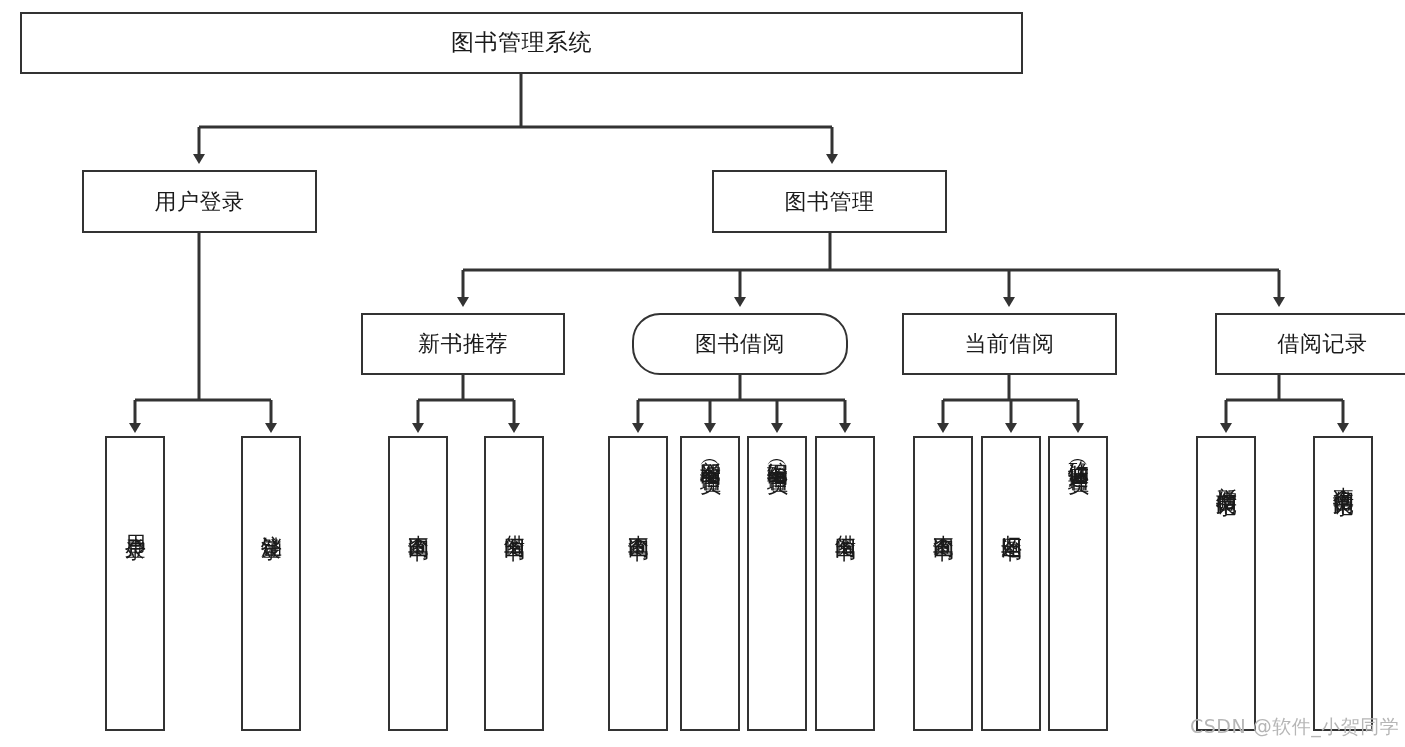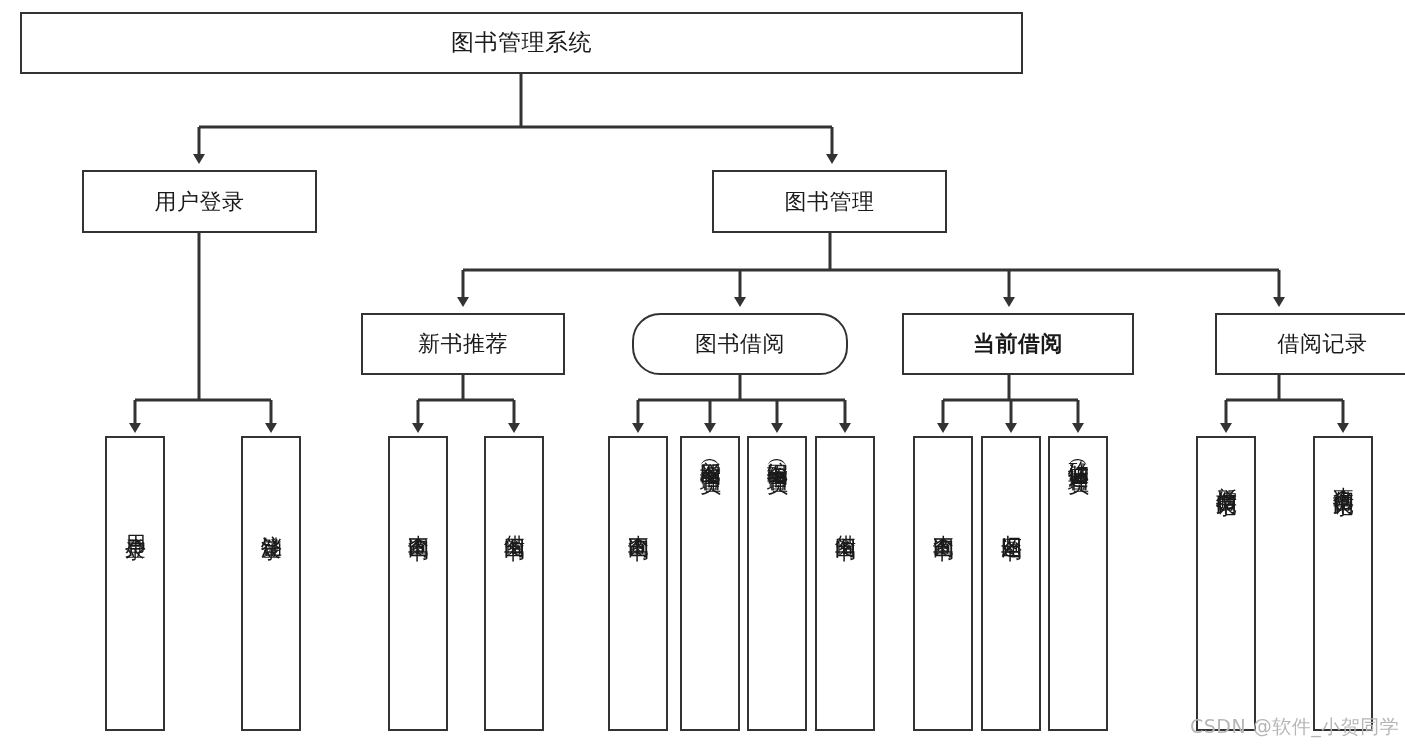--- a/index.html
+++ b/index.html
@@ -139,21 +139,21 @@
   <div class="node horiz" style="left:712px; top:170px; width:235px; height:63px;">
     <span class="label">图书管理</span>
   </div>
 
   <div class="node horiz" style="left:361px; top:313px; width:204px; height:62px;">
     <span class="label">新书推荐</span>
   </div>
   <div class="node horiz" style="left:632px; top:313px; width:216px; height:62px;border-radius:28px;">
     <span class="label">图书借阅</span>
   </div>
-  <div class="node horiz" style="left:902px; top:313px; width:232px; height:62px;font-weight:bold;">
+  <div class="node horiz" style="left:902px; top:313px; width:215px; height:62px;">
     <span class="label">当前借阅</span>
   </div>
   <div class="node horiz" style="left:1215px; top:313px; width:215px; height:62px;">
     <span class="label">借阅记录</span>
   </div>
 
   <div class="node vert" style="left:105px; top:436px; width:60px; height:295px; padding-top:80px;">
     <span class="label">用户登录</span>
   </div>
   <div class="node vert" style="left:241px; top:436px; width:60px; height:295px; padding-top:80px;">

